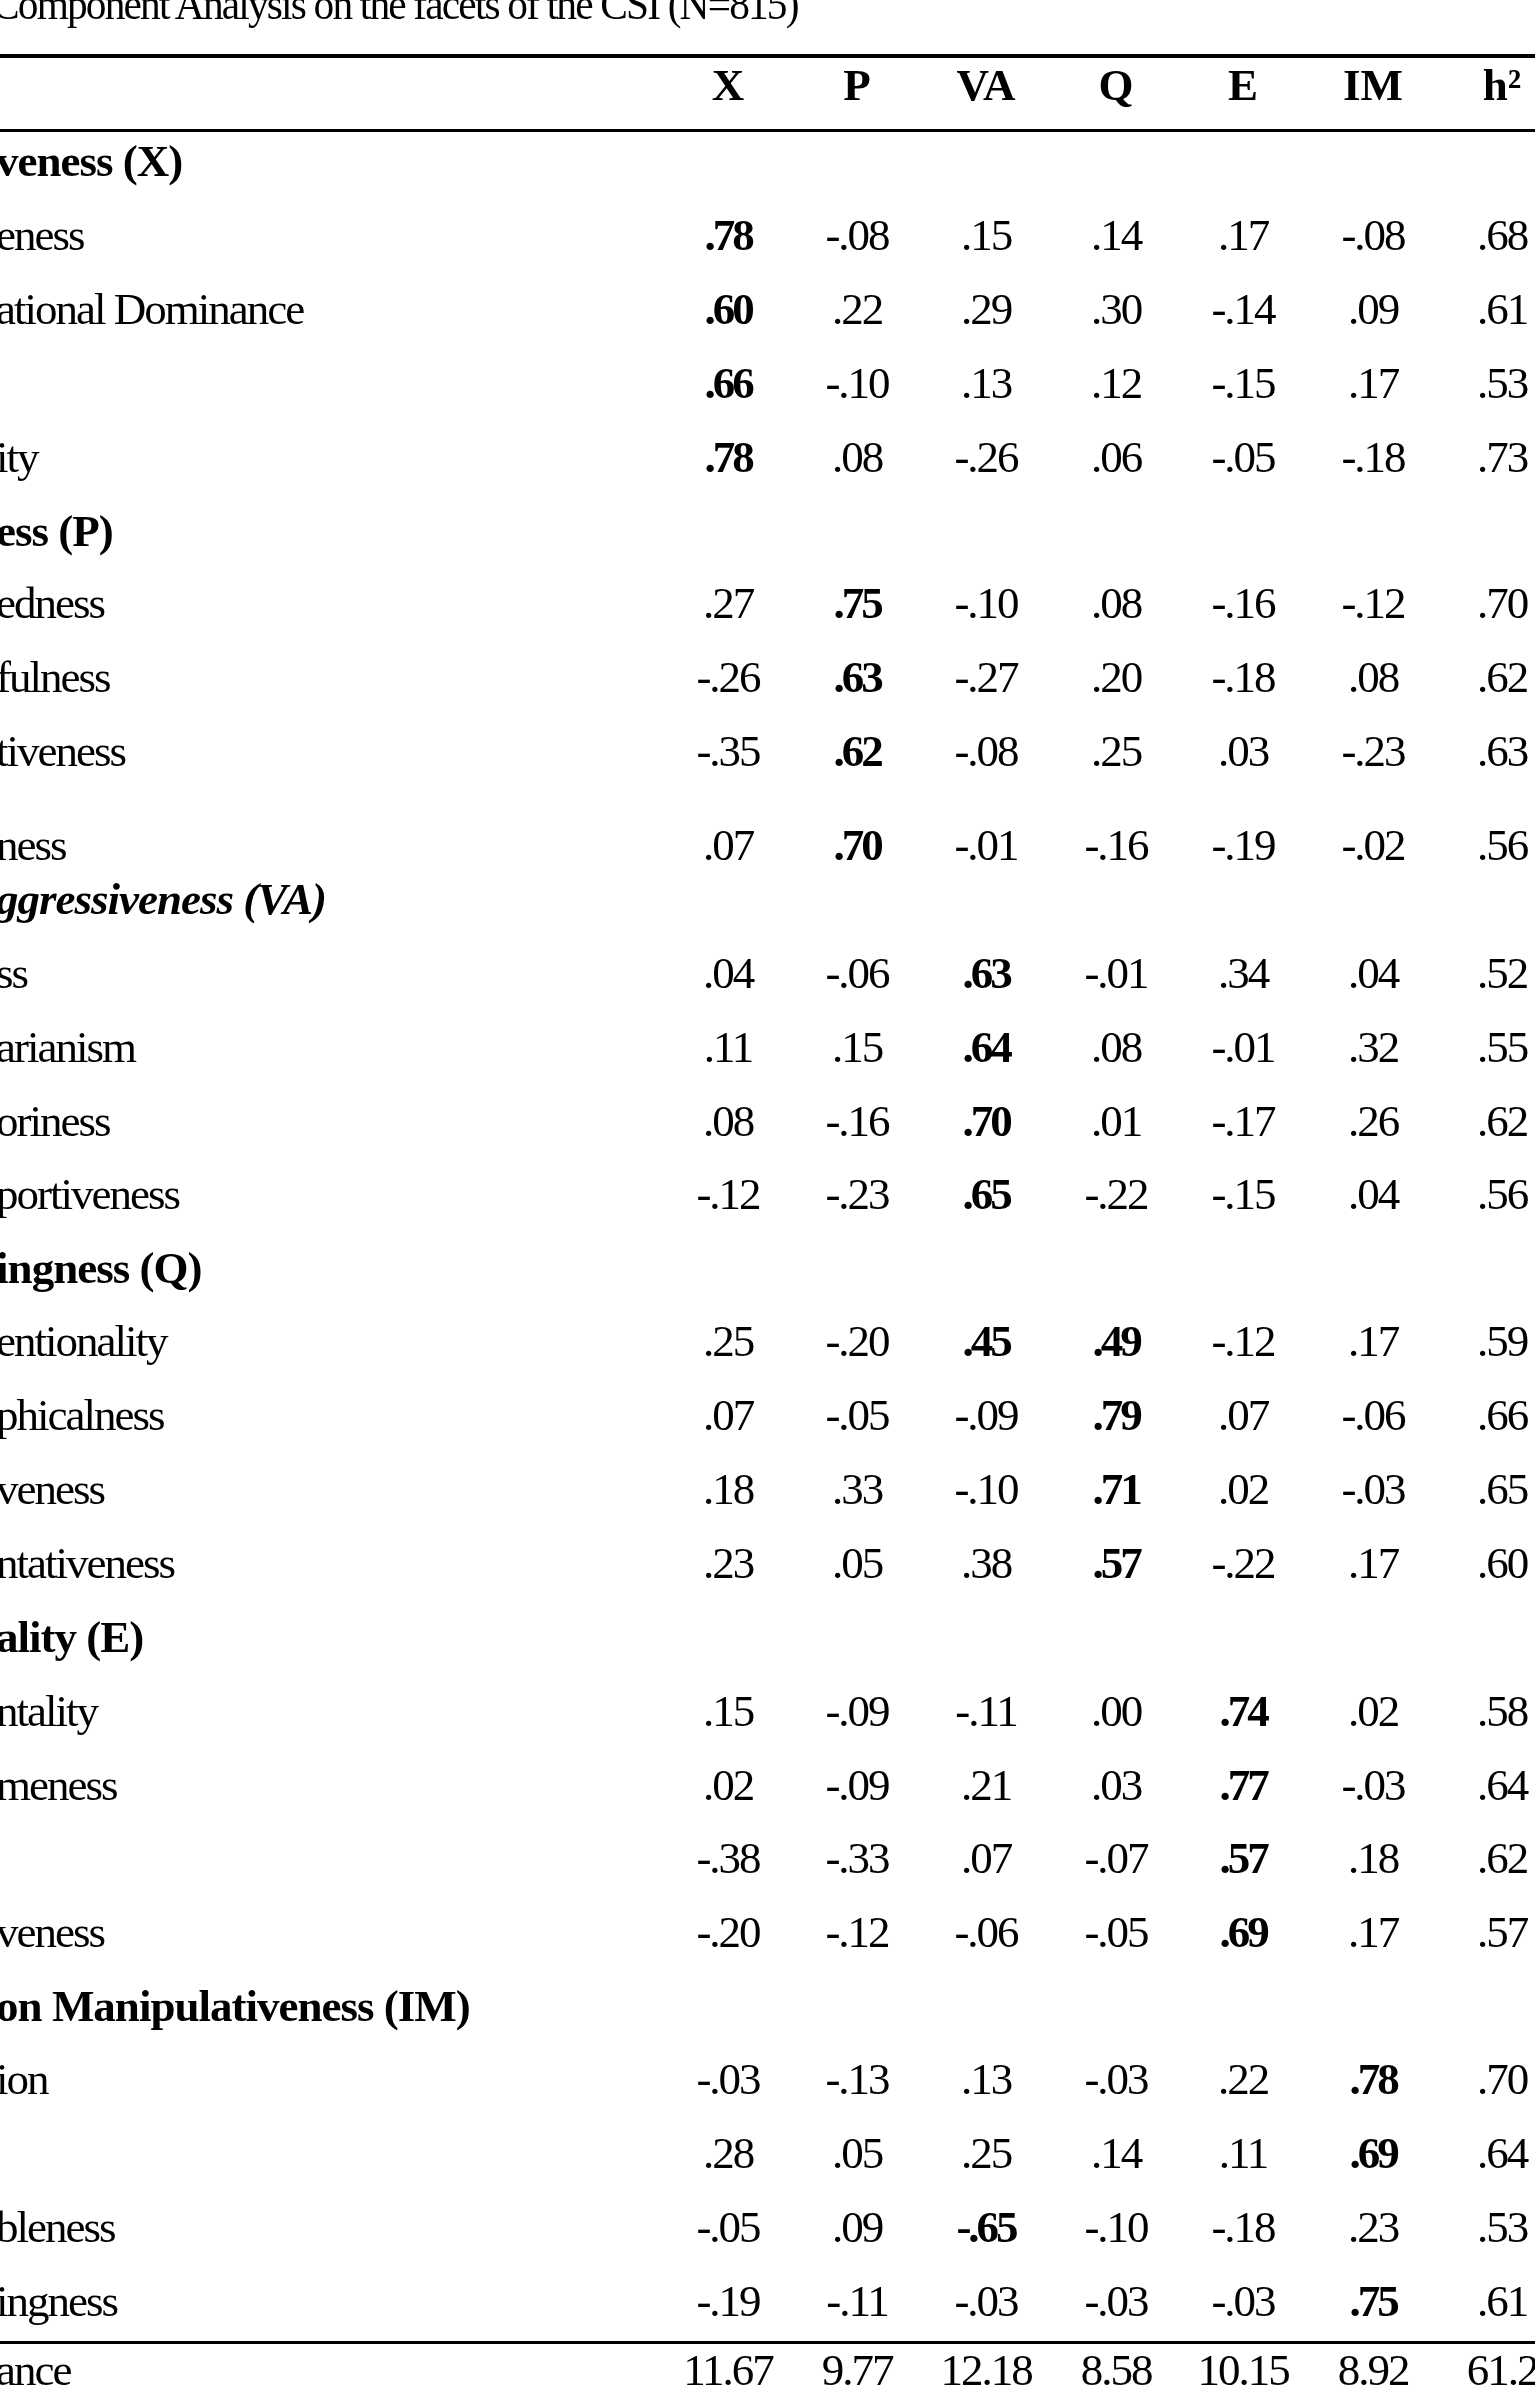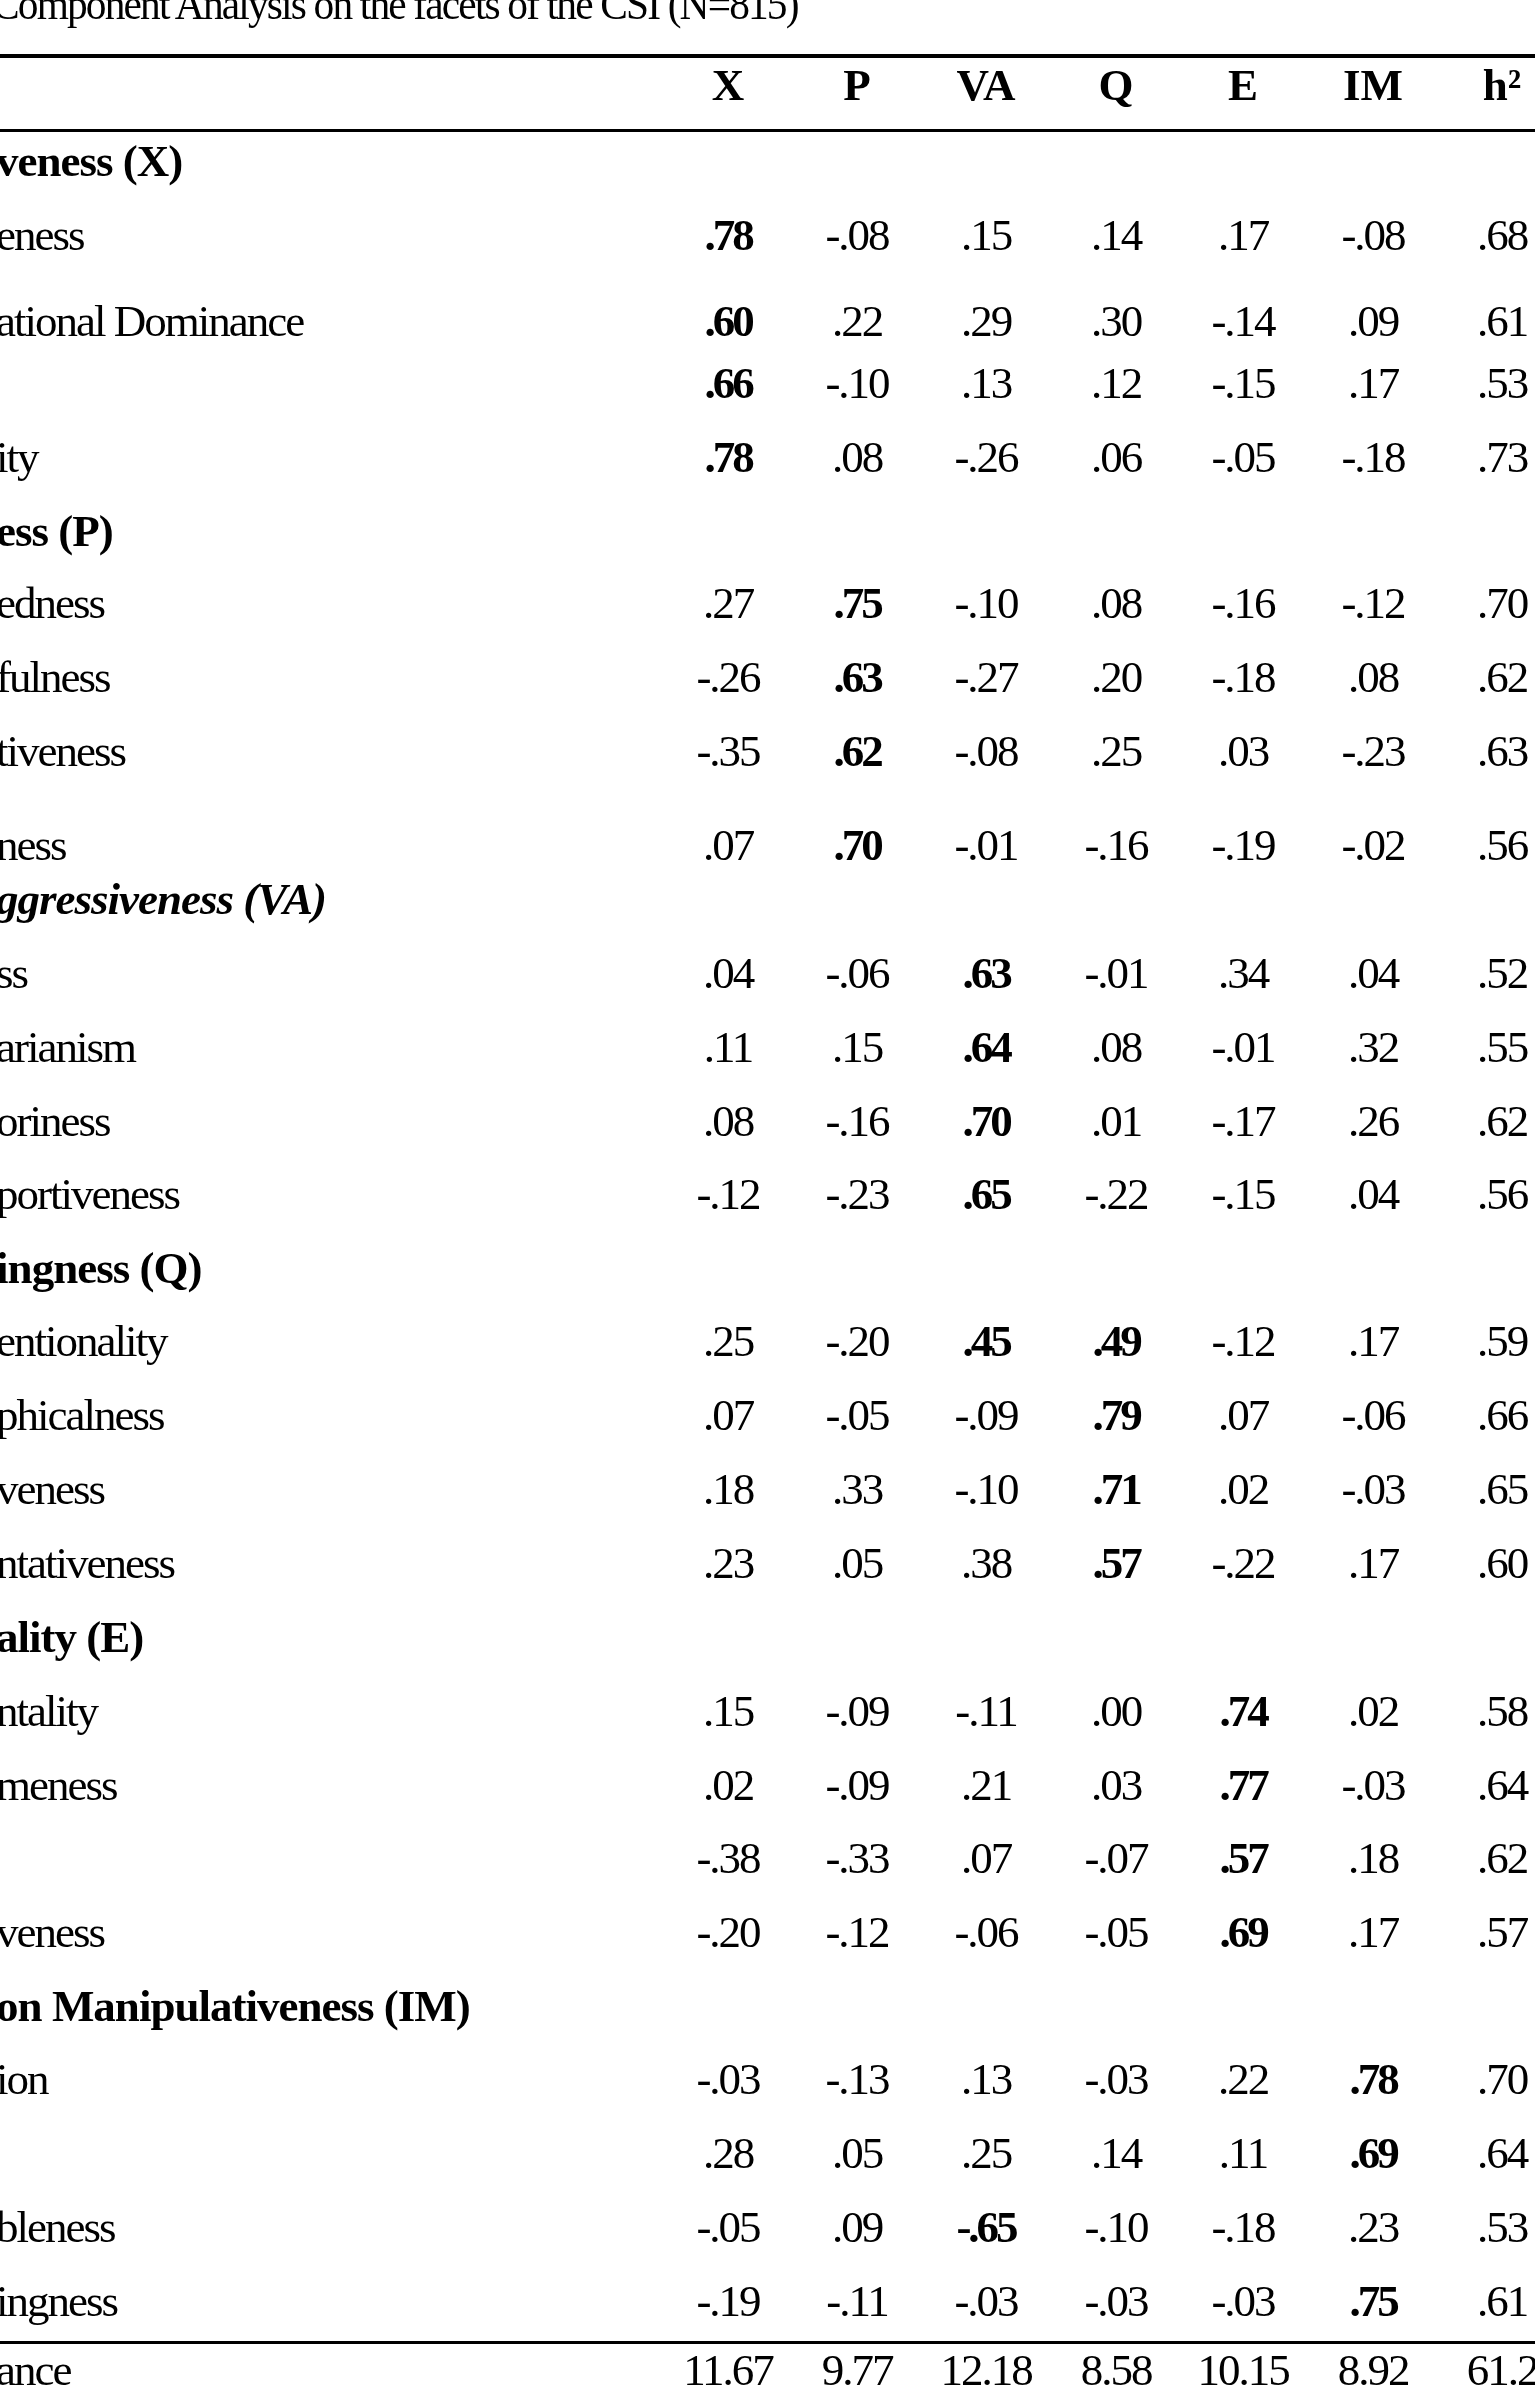--- a/index.html
+++ b/index.html
@@ -44,21 +44,21 @@
     <div class="row" style="top: 198px;">
       <span class="lbl">eness</span>
       <span class="cell c0 b">.78</span>
       <span class="cell c1">-.08</span>
       <span class="cell c2">.15</span>
       <span class="cell c3">.14</span>
       <span class="cell c4">.17</span>
       <span class="cell c5">-.08</span>
       <span class="cell c6">.68</span>
     </div>
-    <div class="row" style="top: 284px;">
+    <div class="row" style="top: 272px;">
       <span class="lbl">ational Dominance</span>
       <span class="cell c0 b">.60</span>
       <span class="cell c1">.22</span>
       <span class="cell c2">.29</span>
       <span class="cell c3">.30</span>
       <span class="cell c4">-.14</span>
       <span class="cell c5">.09</span>
       <span class="cell c6">.61</span>
     </div>
     <div class="row" style="top: 346px;">

